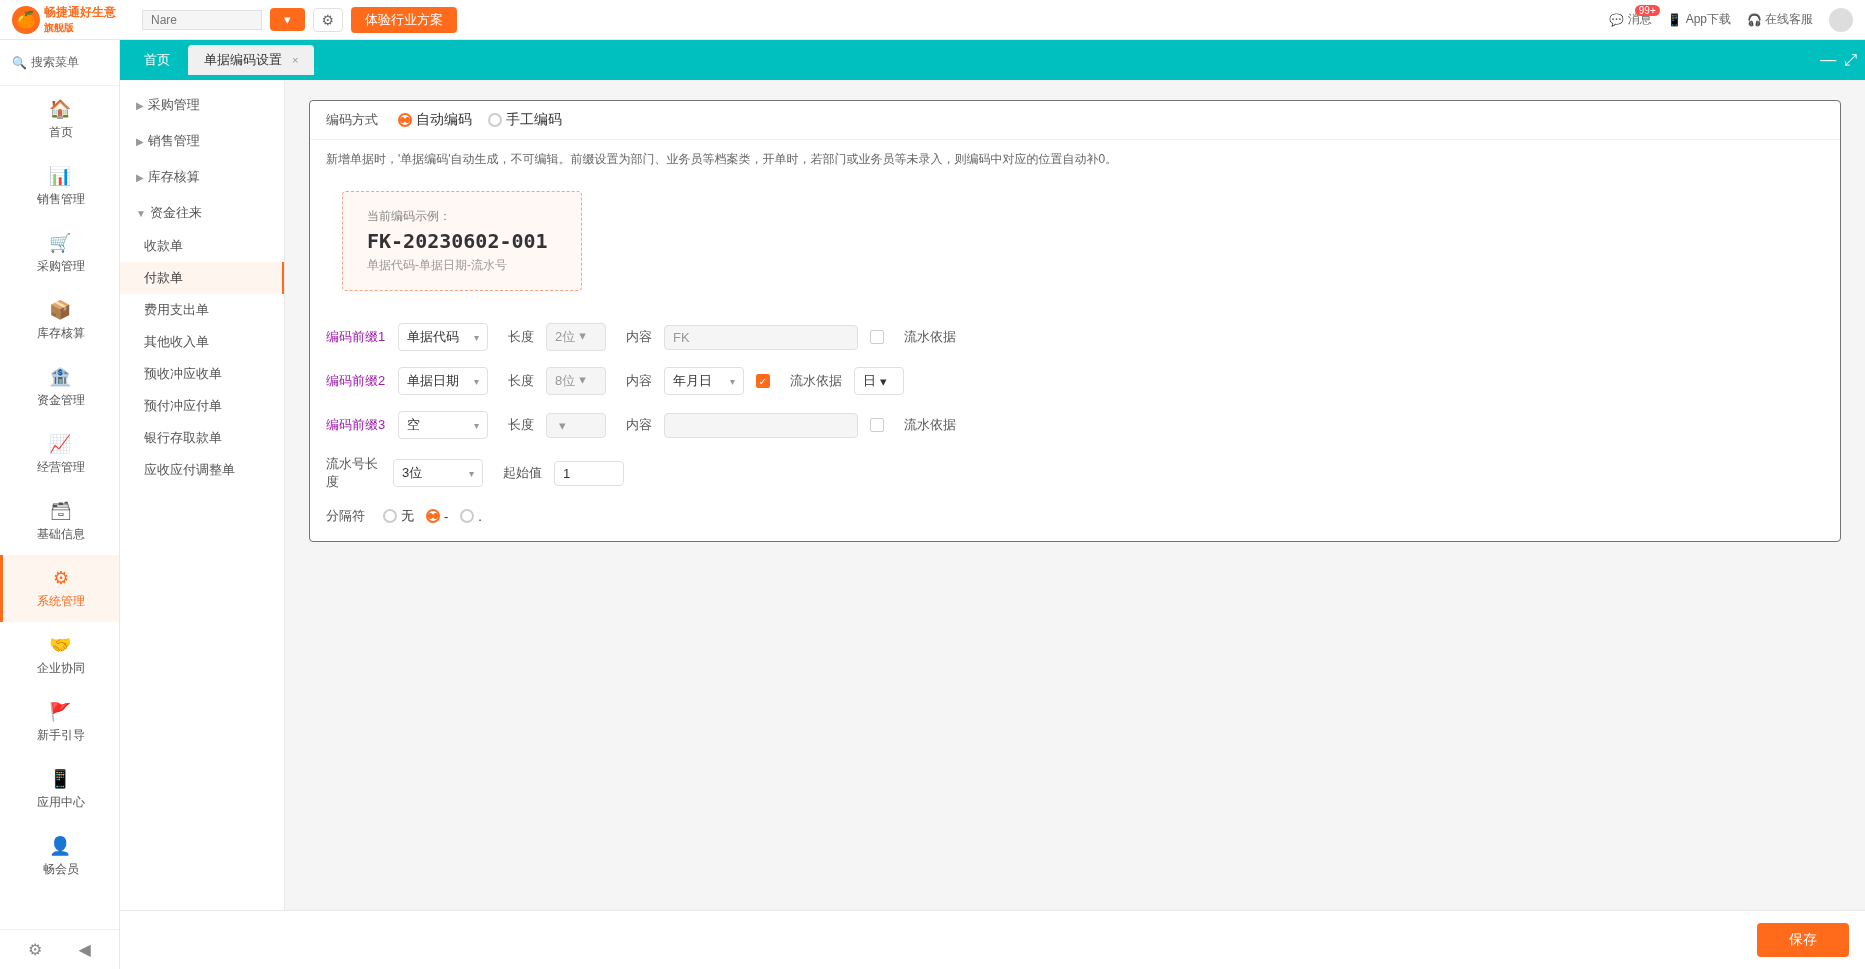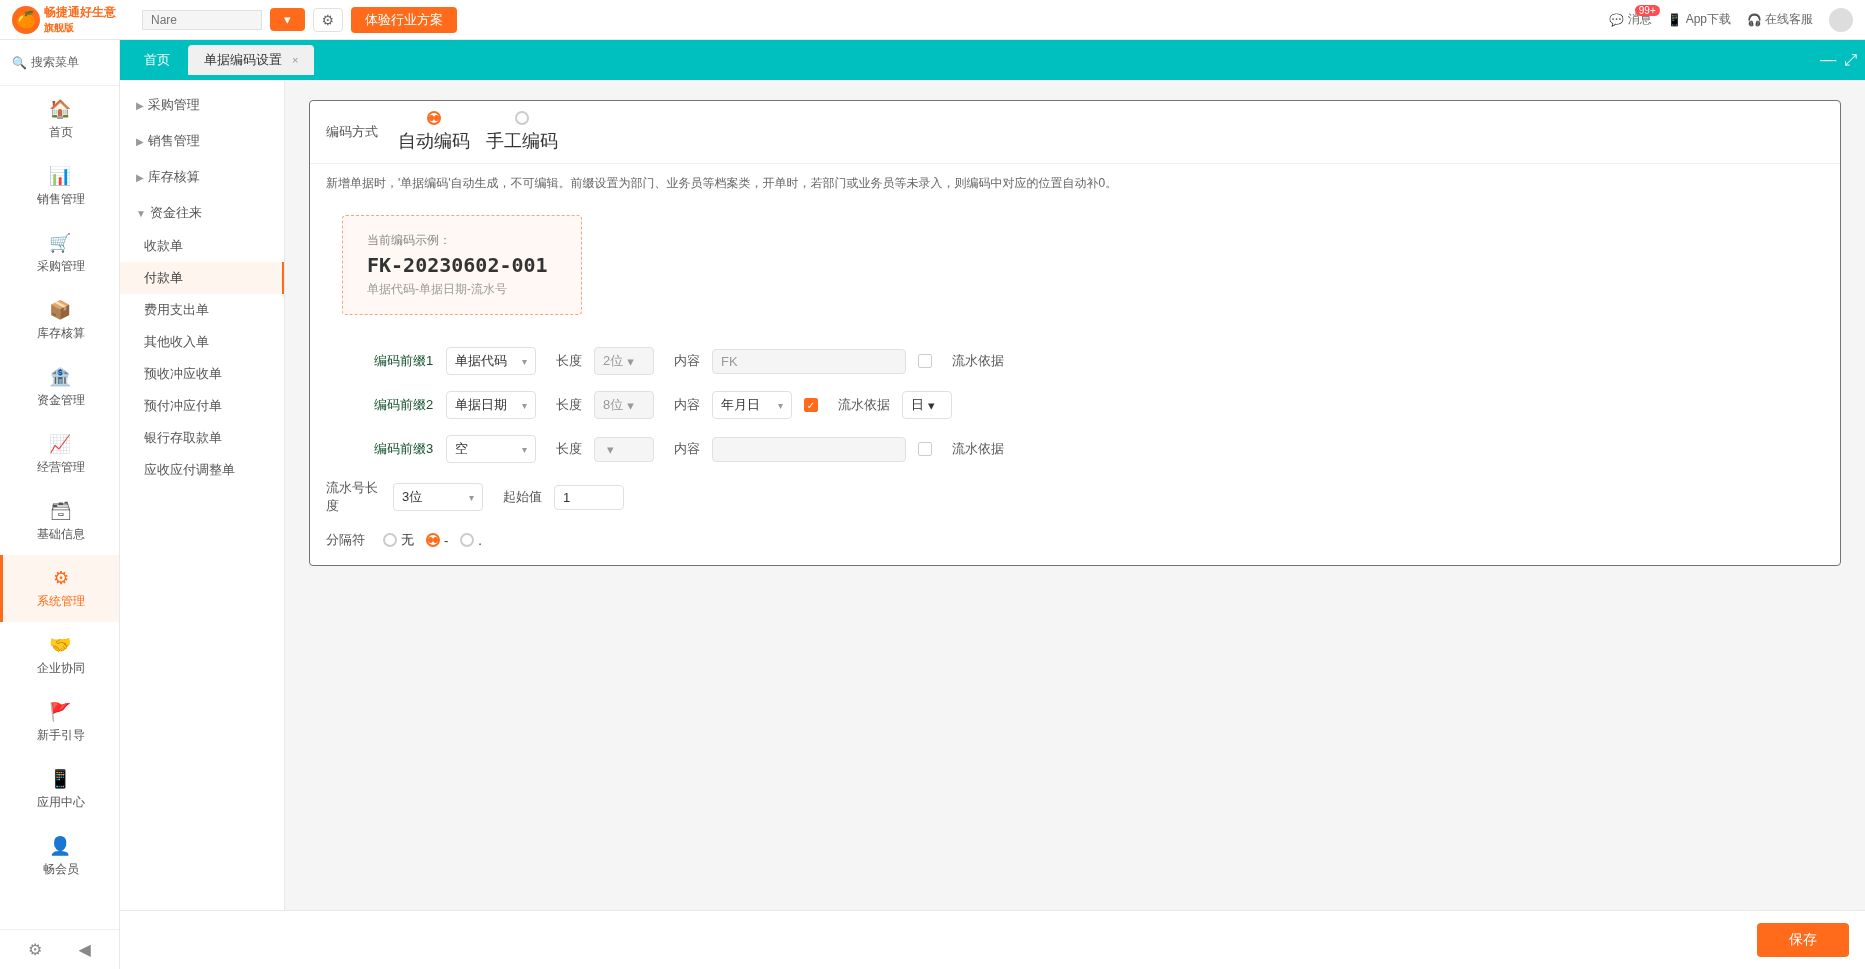--- a/index.html
+++ b/index.html
@@ -299,23 +299,22 @@
     .radio-group {
       display: flex;
       align-items: center;
       gap: 16px;
     }
     .radio-item {
       display: flex;
       align-items: center;
       gap: 4px;
       cursor: pointer;
-      font-size: 18px;
+      font-size: 14px;
       color: #333;
-      flex-direction: column;
     }
     .radio-dot {
       width: 14px;
       height: 14px;
       border-radius: 50%;
       border: 2px solid #ccc;
       display: flex; align-items: center; justify-content: center;
     }
     .radio-dot.checked {
       border-color: #ff6b1a;
@@ -378,24 +377,23 @@
       display: flex; align-items: center; justify-content: center;
     }
     .form-row {
       display: flex;
       align-items: center;
       margin-bottom: 16px;
       gap: 12px;
     }
     .form-label {
       font-size: 13px;
-      color: #14532d;
+      color: #a21caf;
       width: 60px;
       flex-shrink: 0;
-      margin-left: 48px;
     }
     .select-box {
       display: flex;
       align-items: center;
       border: 1px solid #e0e0e0;
       border-radius: 4px;
       padding: 4px 8px;
       background: #fff;
       cursor: pointer;
       gap: 4px;
@@ -408,21 +406,20 @@
       color: #999;
       font-size: 10px;
     }
     .length-label {
       font-size: 13px;
       color: #555;
       margin-left: 8px;
     }
     .length-select {
       display: flex;
-      align-items: center;
       border: 1px solid #e0e0e0;
       border-radius: 4px;
       padding: 4px 8px;
       background: #f5f5f5;
       gap: 4px;
       min-width: 60px;
       font-size: 13px;
       color: #999;
     }
     .content-label {

